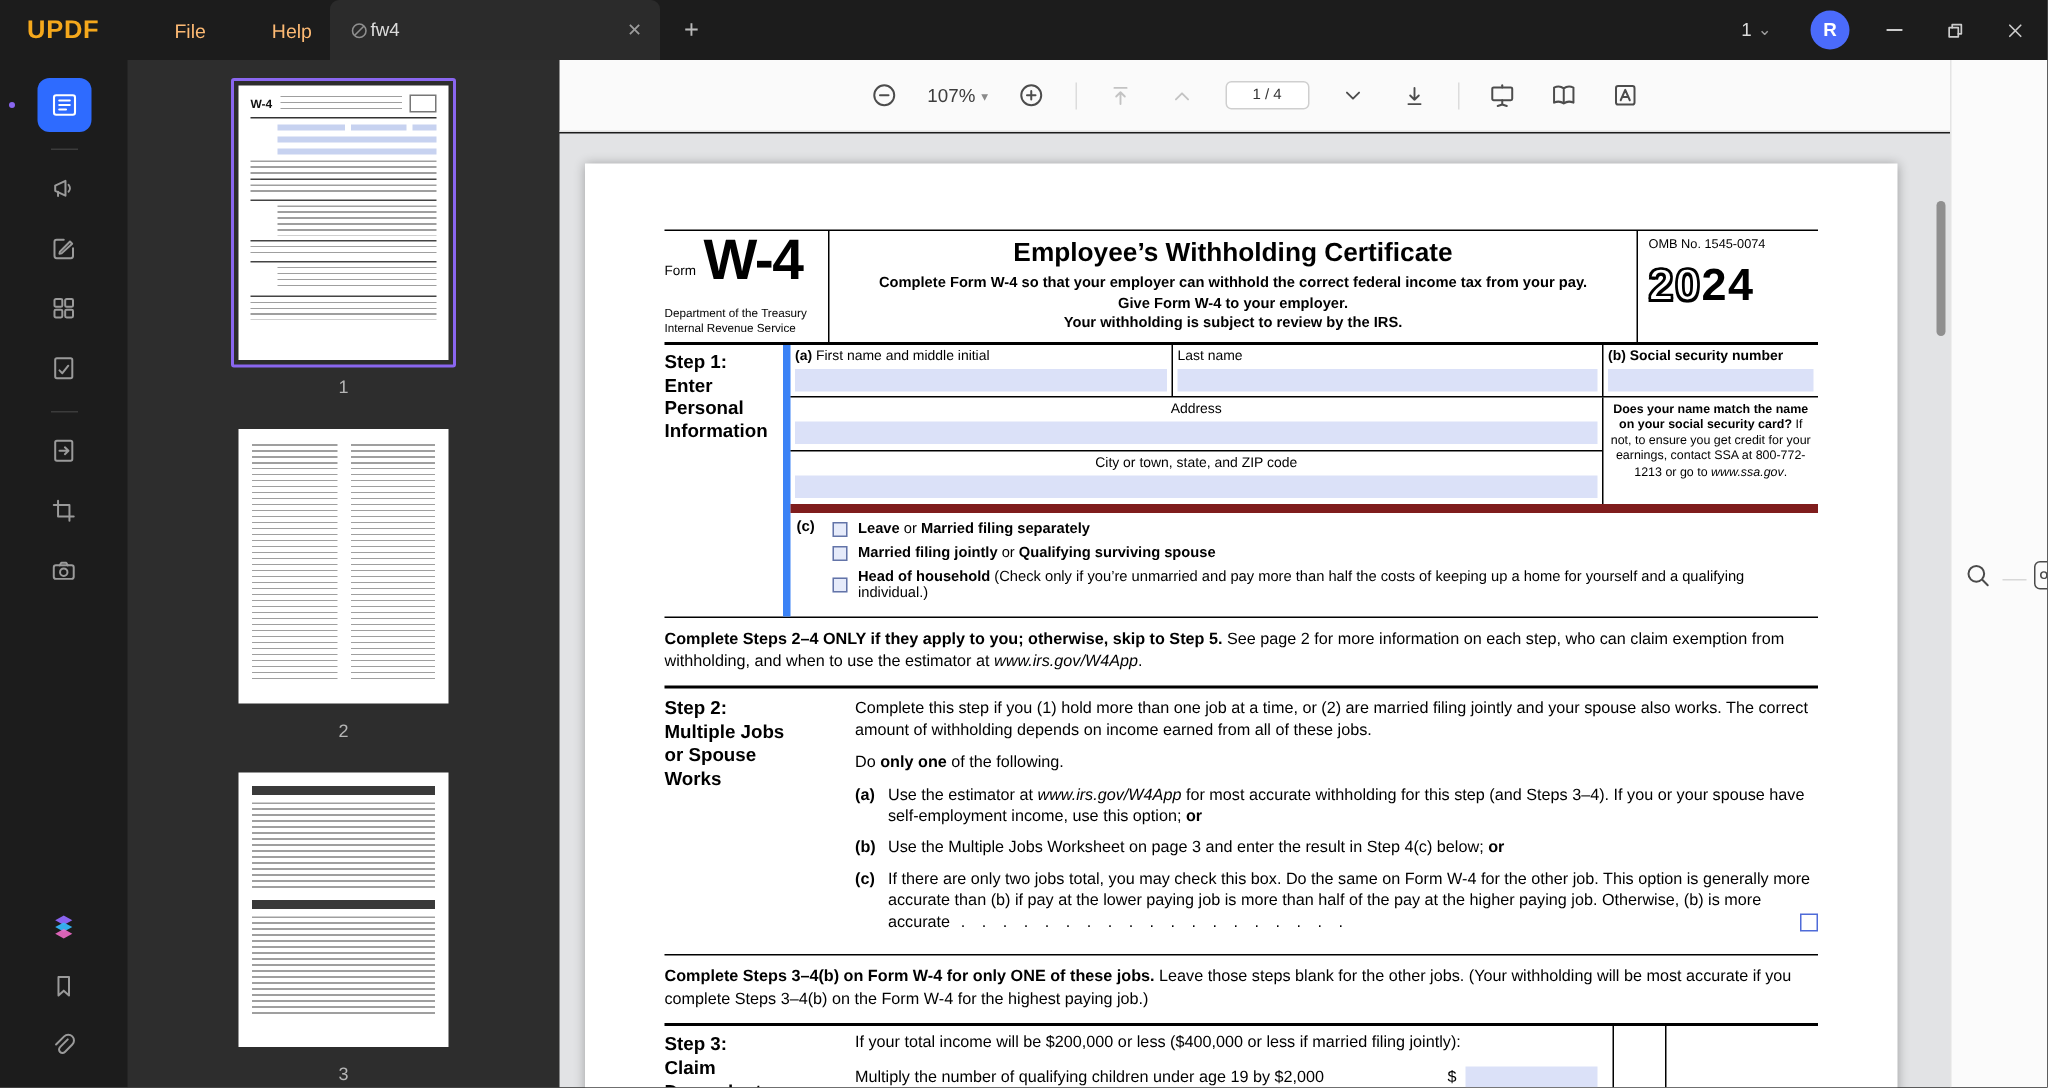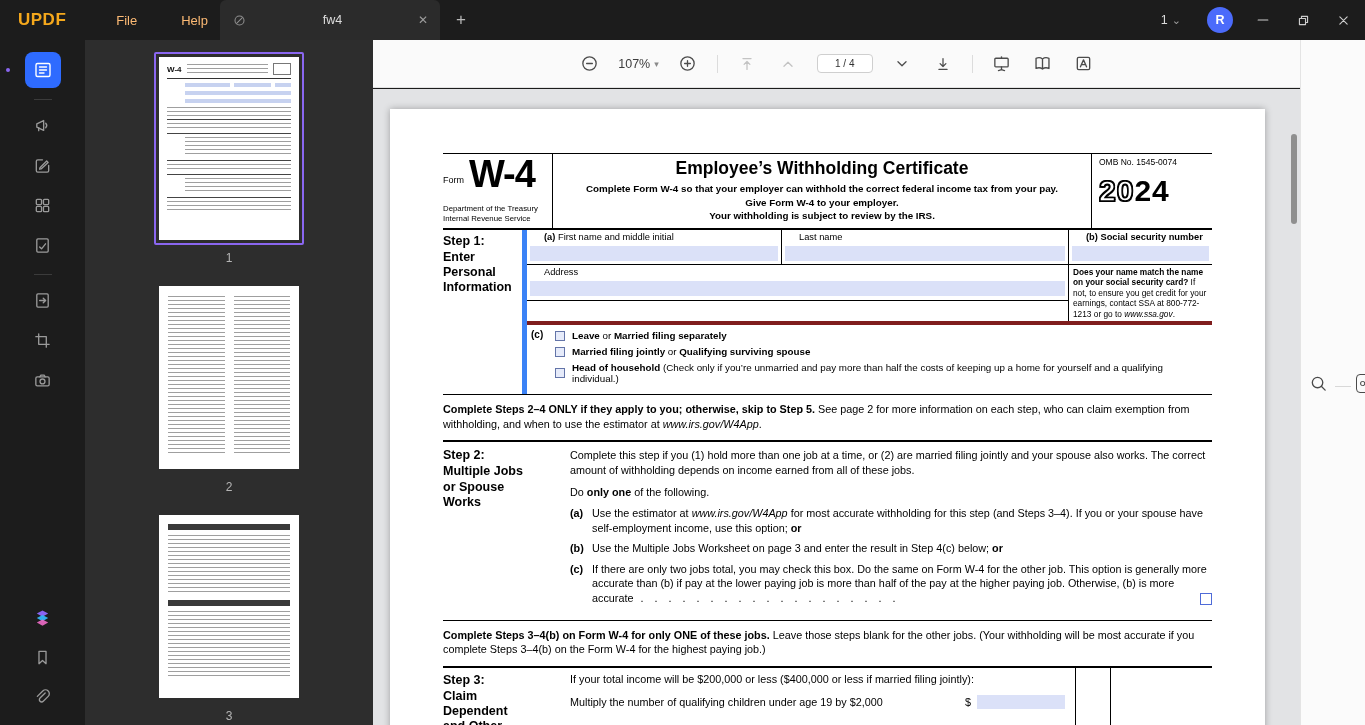--- a/index.html
+++ b/index.html
@@ -9,21 +9,21 @@
 
   
   .titlebar{position:absolute;left:0;top:0;width:100%;height:40px;background:#1c1c1c;
             display:flex;align-items:center;color:#c9c9c9;}
   .logo{color:#f5a81c;font-weight:bold;font-size:17px;letter-spacing:.5px;margin-left:18px;}
   .menus{display:flex;gap:44px;margin-left:50px;font-size:13px;color:#fdba74;}
   .menu-item{cursor:default;}
   .doc-tab{position:absolute;left:220px;top:0;width:220px;height:40px;background:#2b2b2b;
            display:flex;align-items:center;padding:0 12px;border-radius:6px 6px 0 0;}
   .tab-ico{color:#8f8f8f;display:flex;flex:none;}
-  .tab-label{flex:1;text-align:center;font-size:12.5px;color:#dcdcdc;}
+  .tab-label{flex:1;font-size:12.5px;color:#dcdcdc;}
   .tab-close{color:#9c9c9c;font-size:12px;flex:none;cursor:default;}
   .new-tab{position:absolute;left:450px;top:9px;font-size:17px;color:#b9b9b9;width:22px;height:22px;
            display:flex;align-items:center;justify-content:center;}
   .tb-right{position:absolute;right:14px;top:0;height:40px;display:flex;align-items:center;}
   .count-dd{display:flex;align-items:center;gap:4px;font-size:12.5px;color:#dadada;}
   .count-chevron{font-size:11px;color:#9f9f9f;line-height:1;}
   .avatar{width:26px;height:26px;border-radius:50%;background:#4b6bfb;color:#fff;font-size:12.5px;
           font-weight:bold;display:flex;align-items:center;justify-content:center;margin:0 22px 0 26px;}
   .win-btns{display:flex;gap:24px;color:#cccccc;align-items:center;}
   .win-btn{width:16px;height:16px;display:flex;align-items:center;justify-content:center;}
@@ -106,26 +106,26 @@
   .outline20{color:#fff;-webkit-text-stroke:1.4px #000;
              text-shadow:-1px -1px 0 #000,1px -1px 0 #000,-1px 1px 0 #000,1px 1px 0 #000;}
 
   .s1{display:flex;border-bottom:1px solid #000;}
   .s1-left{width:84px;border-right:5px solid #3b82f6;padding-top:4px;}
   .step-h{font-weight:bold;font-size:12.5px;}
   .step-sub{font-weight:bold;font-size:12.5px;line-height:1.22;margin-top:2px;}
   .s1-right{flex:1;}
   .r1{display:flex;border-bottom:1px solid #000;}
   .cell{padding:2px 3px 3px;}
-  .lbl{font-size:9.3px;line-height:1.2;margin-left:14px;}
+  .lbl{font-size:9.3px;line-height:1.2;}
   .field{background:#dbe1f8;height:15px;margin-top:3px;}
   .c-first{width:255px;border-right:1px solid #000;}
   .c-last{flex:1;border-right:1px solid #000;}
   .c-ssn{width:143px;}
-  .r23{display:flex;border-bottom:4px solid #7f1d1d;}
+  .r23{display:flex;border-bottom:6px solid #7f1d1d;text-align:center;}
   .addr{flex:1;border-right:1px solid #000;}
   .ar{padding:2px 3px 4px;}
   .ar.first{border-bottom:1px solid #000;}
   .ssa{width:143px;font-size:8.3px;line-height:1.27;padding:2px 4px;overflow:hidden;}
   .rcbx{display:flex;padding:4px 0 5px;}
   .ctag{width:28px;padding-left:4px;font-weight:bold;font-size:10px;}
   .cbxs{flex:1;padding-right:2px;}
   .cbx-line{display:flex;align-items:center;margin:1px 0 5px;font-size:9.8px;}
   .cb{width:10px;height:10px;border:1px solid #6374a8;background:#e6ebfa;margin-right:7px;flex:none;}
   .p24,.p34{padding:7px 0 9px;font-size:10.8px;line-height:1.35;border-bottom:2px solid #000;}
@@ -462,20 +462,24 @@
                   <div class="lbl b">(b)  Social security number</div>
                   <div class="field"></div>
                 </div>
               </div>
               <div class="r23">
                 <div class="addr">
                   <div class="ar first">
                     <div class="lbl">Address</div>
                     <div class="field"></div>
                   </div>
+                  <div class="ar">
+                    <div class="lbl">City or town, state, and ZIP code</div>
+                    <div class="field"></div>
+                  </div>
                 </div>
                 <div class="ssa">
                   <span class="b">Does your name match the name on your social security card?</span><span> If not, to ensure you get credit for your earnings, contact SSA at 800-772-1213 or go to </span><span class="i">www.ssa.gov</span><span>.</span>
                 </div>
               </div>
               <div class="rcbx">
                 <div class="ctag">(c)</div>
                 <div class="cbxs">
                   <div class="cbx-line">
                     <span class="cb"></span>

